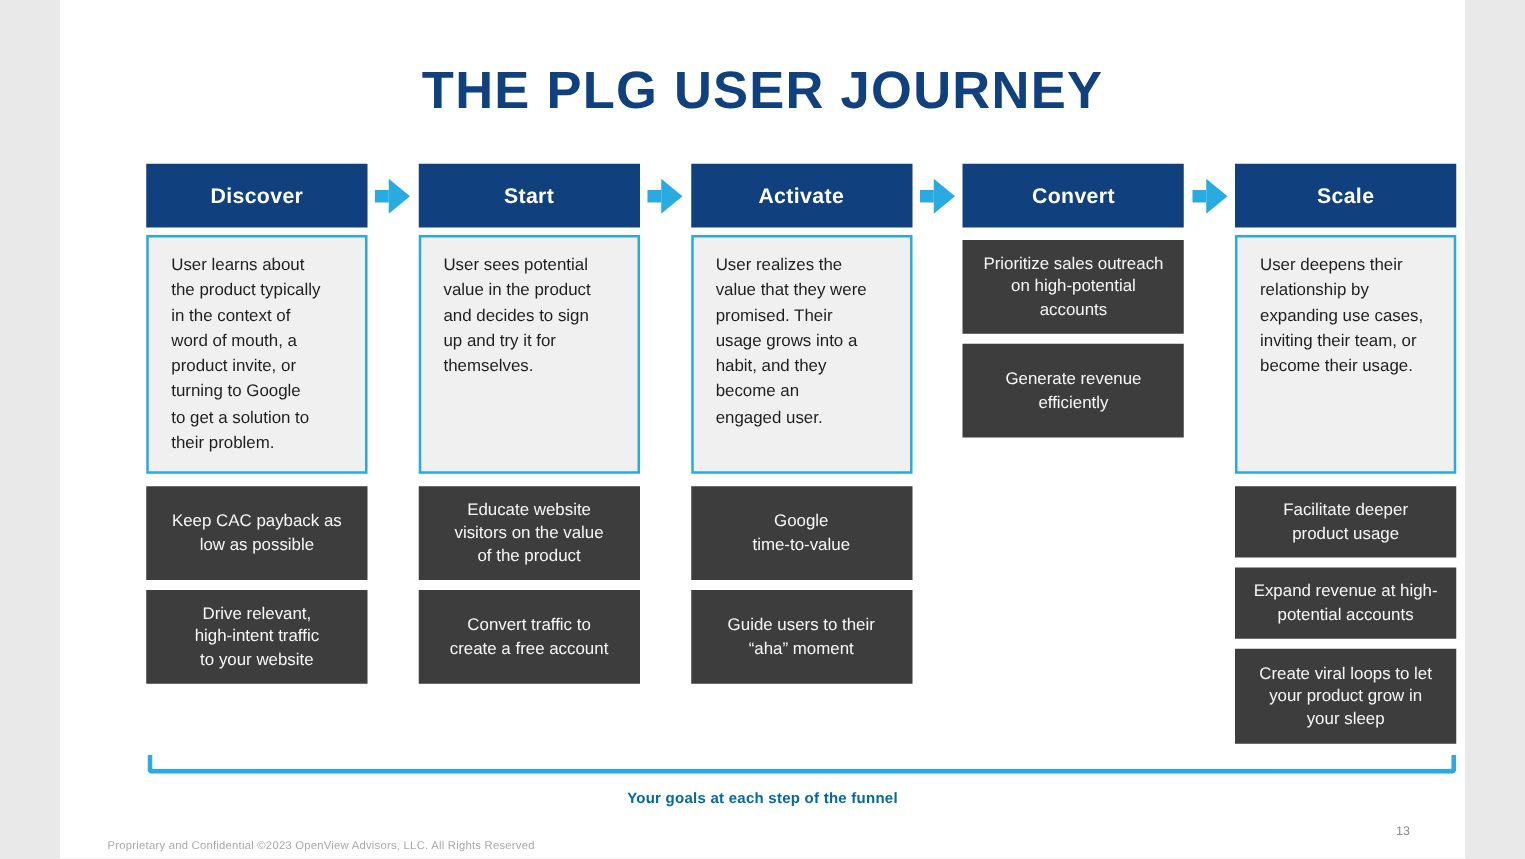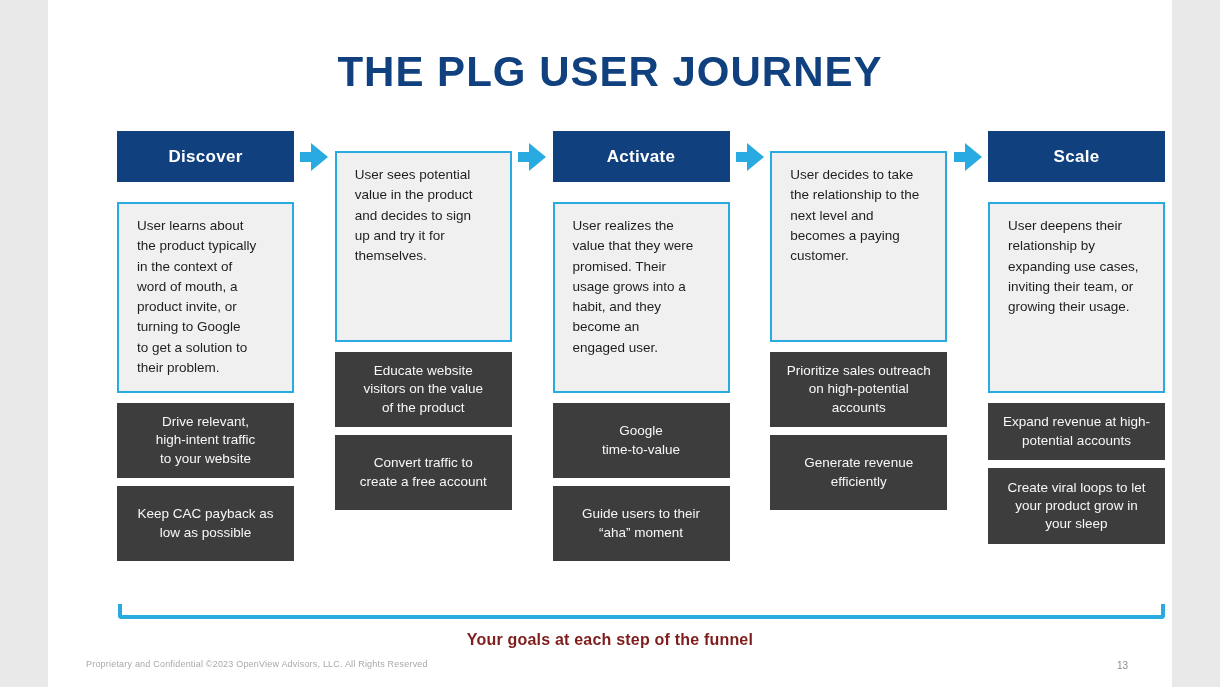--- a/index.html
+++ b/index.html
@@ -17,21 +17,21 @@
     position:absolute; left:69px; top:131px; width:1048px;
     display:flex; align-items:flex-start;
   }
   .column { width:177px; display:flex; flex-direction:column; flex:0 0 177px; }
   .stage-header {
     height:51px; background:#11407f; color:#ffffff;
     display:flex; align-items:center; justify-content:center;
     font-size:17px; font-weight:bold; letter-spacing:0.3px;
   }
   .stage-desc {
-    margin-top:20px; height:191px; background:#f0f0f1;
+    margin-top:6px; height:191px; background:#f0f0f1;
     border:2px solid #29abe2; padding:12px 10px 0 18px;
     font-size:13.5px; line-height:1.5; color:#1e1e1e; white-space:pre-line;
   }
   .stage-goals { margin-top:10px; display:flex; flex-direction:column; gap:8px; }
   .goal-box {
     height:75px; background:#3d3d3d; color:#f7f7f7;
     display:flex; align-items:center; justify-content:center;
     text-align:center; font-size:13.5px; line-height:1.35; white-space:pre-line;
     padding:0 4px;
   }
@@ -48,24 +48,24 @@
     border-top:14px solid transparent; border-bottom:14px solid transparent;
     border-left:17px solid #29abe2;
   }
   .goals-bracket {
     position:absolute; left:70px; top:604px; width:1047px; height:15px;
     border-left:4px solid #29abe2; border-right:4px solid #29abe2;
     border-bottom:4px solid #29abe2; border-radius:0 0 4px 4px;
   }
   .goals-caption {
     position:absolute; top:631px; left:0; right:0; text-align:center;
-    font-size:16px; font-weight:bold; color:#7f1d1d; letter-spacing:0.2px;
+    font-size:12px; font-weight:bold; color:#0369a1; letter-spacing:0.2px;
   }
   .footer-note {
-    position:absolute; left:38px; bottom:18px;
+    position:absolute; left:38px; bottom:6px;
     font-size:9px; color:#a9a9a9; letter-spacing:0.2px;
   }
   .page-number {
     position:absolute; right:44px; bottom:16px;
     font-size:10px; color:#8c8c8c;
   }
 </style>
 </head>
 <body>
 
@@ -79,36 +79,39 @@
     </div>
     <div class="stage-desc">User learns about
 the product typically
 in the context of
 word of mouth, a
 product invite, or
 turning to Google
 to get a solution to
 their problem.</div>
     <div class="stage-goals">
+          <div class="goal-box">Keep CAC payback as
+low as possible</div>
           <div class="goal-box">Drive relevant,
 high-intent traffic
 to your website</div>
-          <div class="goal-box">Keep CAC payback as
-low as possible</div>
-        </div>
-  </div>
-
-  <div class="arrow-cell">
-    <div class="arrow">
-      <div class="arrow-tail"></div>
-      <div class="arrow-head"></div>
-    </div>
-  </div>
-
-  <div class="column goals-2">
+        </div>
+  </div>
+
+  <div class="arrow-cell">
+    <div class="arrow">
+      <div class="arrow-tail"></div>
+      <div class="arrow-head"></div>
+    </div>
+  </div>
+
+  <div class="column goals-2">
+    <div class="stage-header">
+      <span>Start</span>
+    </div>
     <div class="stage-desc">User sees potential
 value in the product
 and decides to sign
 up and try it for
 themselves.</div>
     <div class="stage-goals">
           <div class="goal-box">Educate website
 visitors on the value
 of the product</div>
           <div class="goal-box">Convert traffic to
@@ -143,25 +146,23 @@
   </div>
 
   <div class="arrow-cell">
     <div class="arrow">
       <div class="arrow-tail"></div>
       <div class="arrow-head"></div>
     </div>
   </div>
 
   <div class="column goals-2">
-    <div class="stage-desc">User decides to take
-the relationship to the
-next level and
-becomes a paying
-customer.</div>
+    <div class="stage-header">
+      <span>Convert</span>
+    </div>
     <div class="stage-goals">
           <div class="goal-box">Prioritize sales outreach
 on high-potential
 accounts</div>
           <div class="goal-box">Generate revenue
 efficiently</div>
         </div>
   </div>
 
   <div class="arrow-cell">
@@ -172,22 +173,24 @@
   </div>
 
   <div class="column goals-3">
     <div class="stage-header">
       <span>Scale</span>
     </div>
     <div class="stage-desc">User deepens their
 relationship by
 expanding use cases,
 inviting their team, or
-growing their usage.</div>
-    <div class="stage-goals">
+become their usage.</div>
+    <div class="stage-goals">
+          <div class="goal-box">Facilitate deeper
+product usage</div>
           <div class="goal-box">Expand revenue at high-
 potential accounts</div>
           <div class="goal-box">Create viral loops to let
 your product grow in
 your sleep</div>
         </div>
   </div>
 </div>
 
   <div class="goals-bracket"></div>

